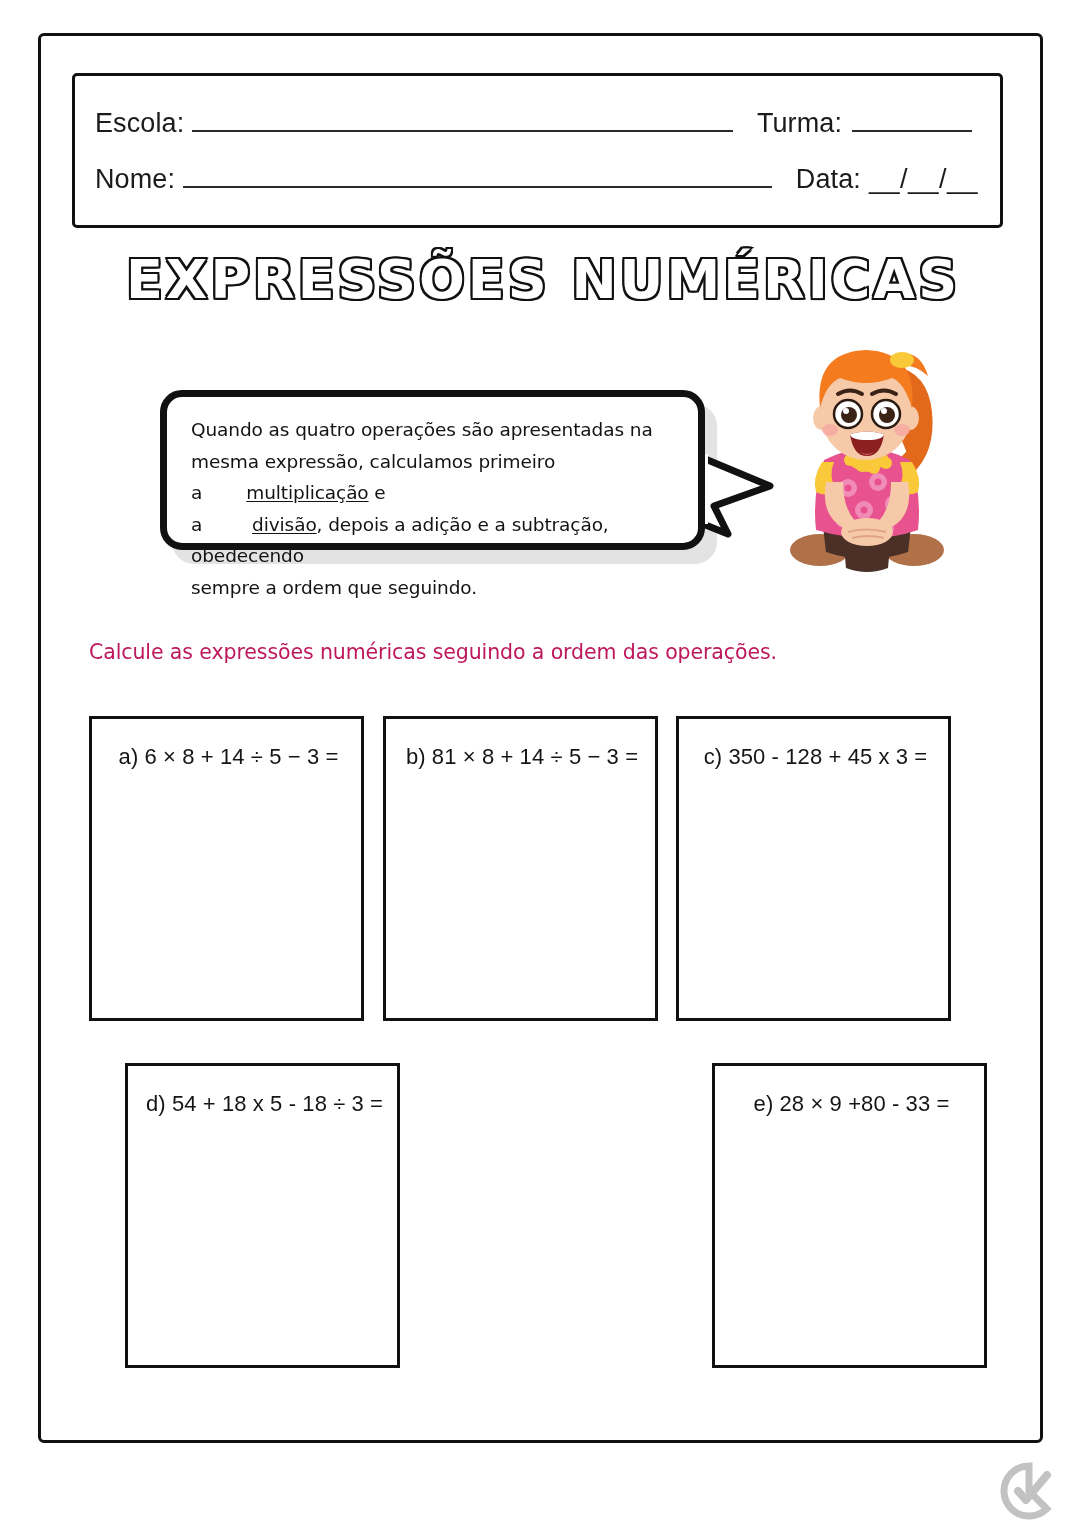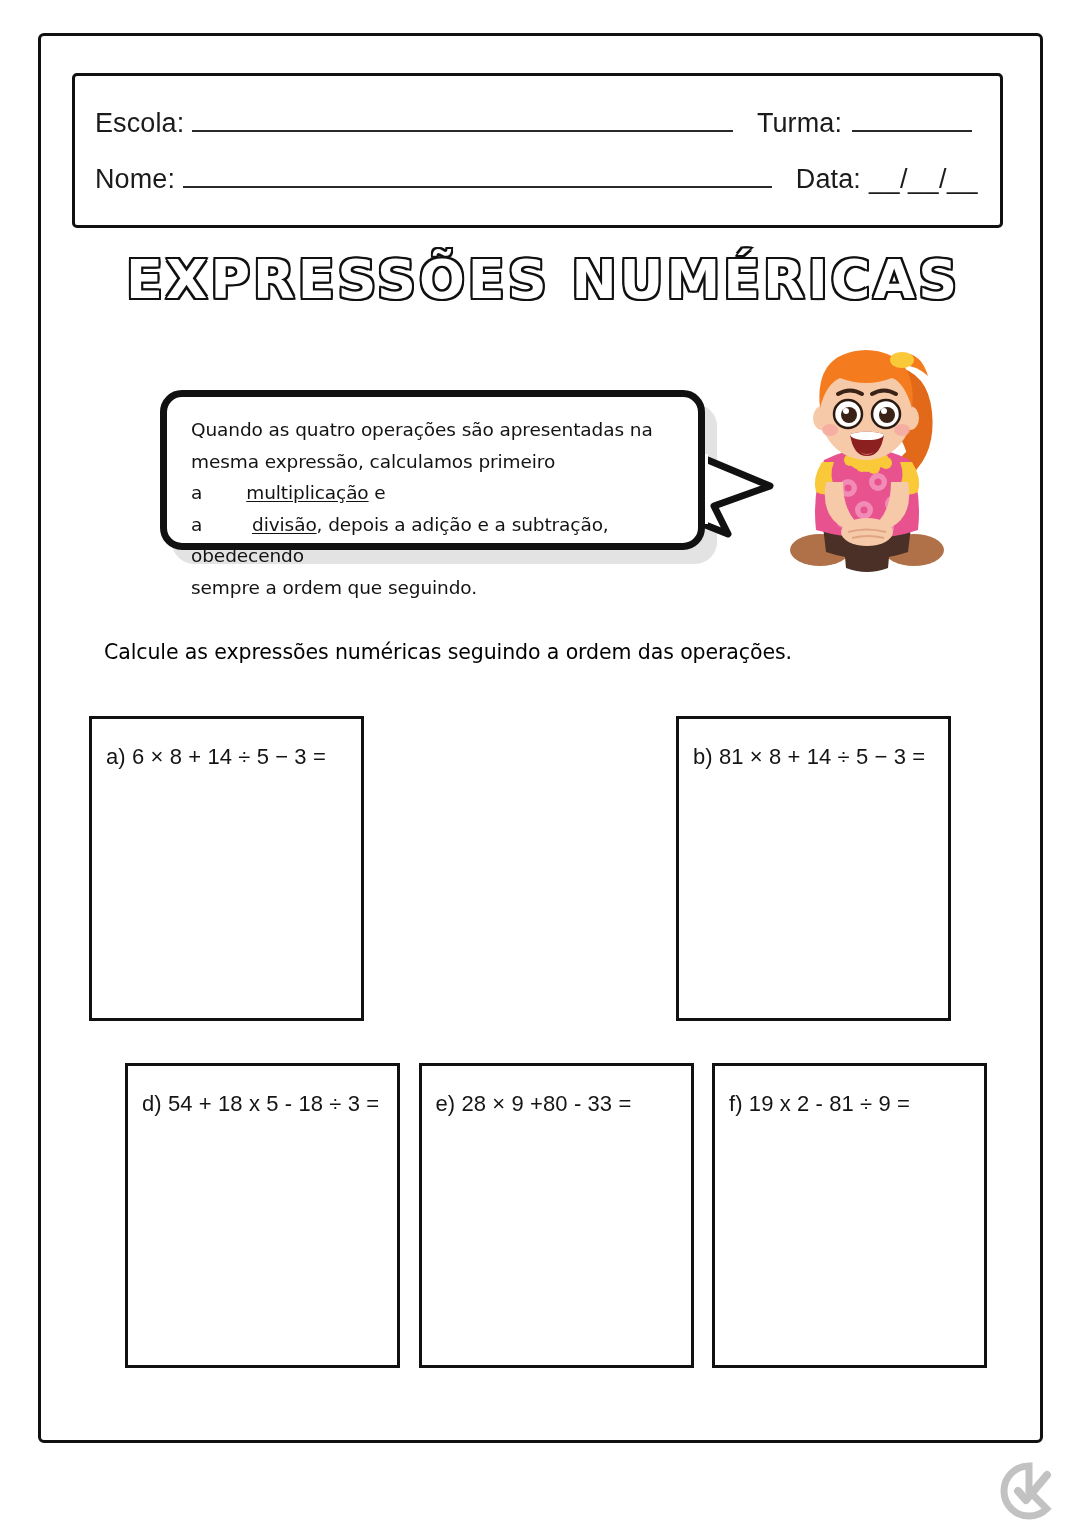--- a/index.html
+++ b/index.html
@@ -154,41 +154,42 @@
     position: absolute;
     left: 782px;
     top: 332px;
     width: 170px;
     height: 250px;
   }
 
   
   .instruction {
     position: absolute;
-    left: 104px;
+    left: 89px;
     top: 640px;
     font-family: "DejaVu Sans", sans-serif;
     font-size: 20.5px;
-    color: #000000;
+    color: #be185d;
     letter-spacing: -0.1px;
     white-space: nowrap;
   }
 
   
   .ex-grid {
     position: absolute;
     left: 89px;
     width: 862px;
   }
   .ex-grid.row-1 { top: 716px; }
   .ex-grid.row-2 { top: 1063px; margin-left: 36px; }
 
   .ex-row {
     display: flex;
     justify-content: space-between;
+    text-align: center;
   }
   .ex-box {
     width: 275px;
     height: 305px;
     border: 3px solid #111111;
     box-sizing: border-box;
     background: #ffffff;
     padding: 26px 10px 0 14px;
   }
   .ex-text {
@@ -335,33 +336,33 @@
 <div class="instruction">Calcule as expressões numéricas seguindo a ordem das operações.</div>
 
 <div class="ex-grid row-1">
   <div class="ex-row">
     <div class="ex-box">
       <div class="ex-text">a) 6 × 8 + 14 ÷ 5 − 3 =</div>
     </div>
     <div class="ex-box">
       <div class="ex-text">b) 81 × 8 + 14 ÷ 5 − 3 =</div>
     </div>
+    <div class="ex-box">
+      <div class="ex-text">c) 350 - 128 + 45 x 3 =</div>
+    </div>
   </div>
 </div>
 
 <div class="ex-grid row-2">
   <div class="ex-row">
     <div class="ex-box">
       <div class="ex-text">d) 54 + 18 x 5 - 18 ÷ 3 =</div>
     </div>
     <div class="ex-box">
       <div class="ex-text">e) 28 × 9 +80 - 33 =</div>
-    </div>
-    <div class="ex-box">
-      <div class="ex-text">f) 19 x 2 - 81 ÷  9 =</div>
     </div>
   </div>
 </div>
 
 <div class="footer-logo">
   <svg width="58" height="58" viewBox="0 0 58 58">
     <path d="M29 4 a25 25 0 1 0 0 50 a25 25 0 0 0 17.7 -7.3 L29 29 Z" fill="none" stroke="#C2C2C2" stroke-width="7"></path>
     <path d="M18 29 L26 38 L47 13" fill="none" stroke="#C2C2C2" stroke-width="8" stroke-linecap="round" stroke-linejoin="round"></path>
   </svg>
 </div>

